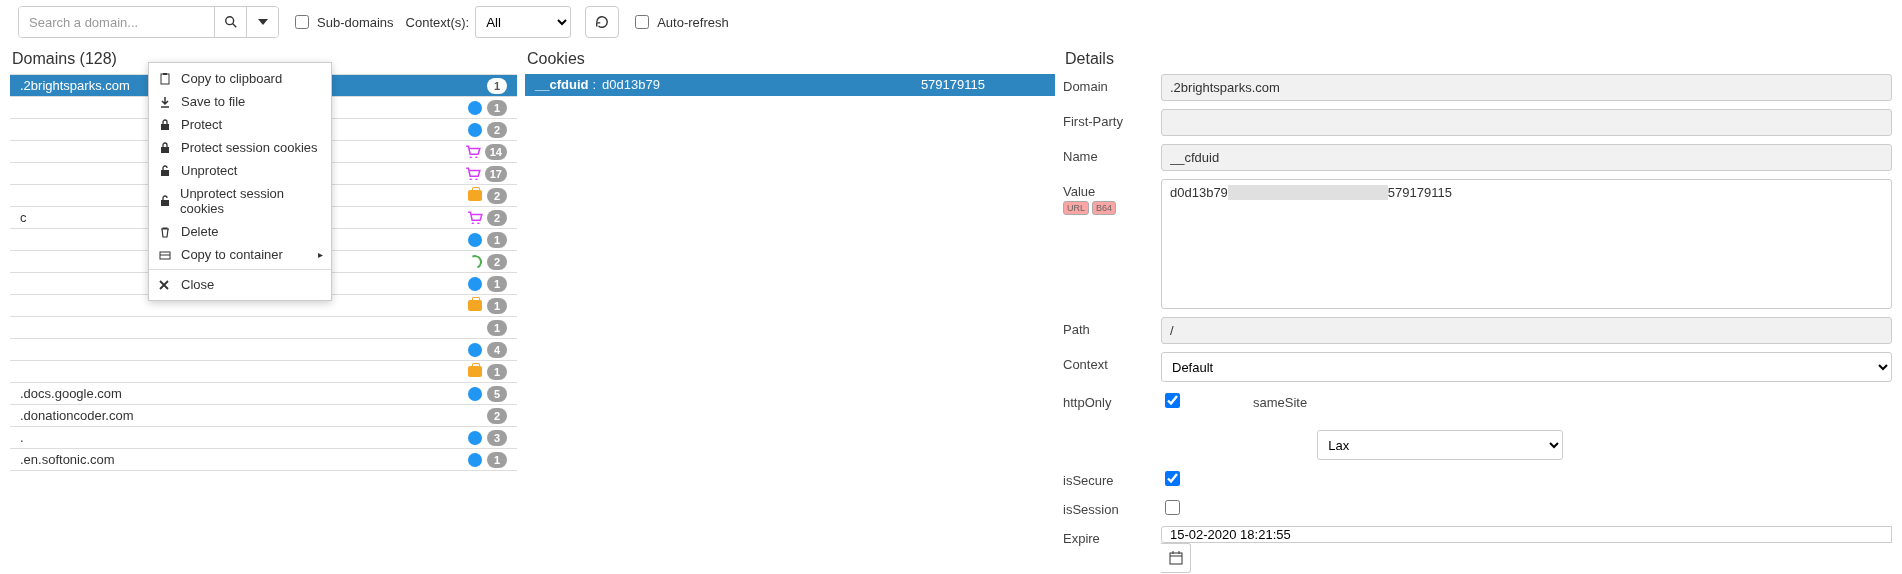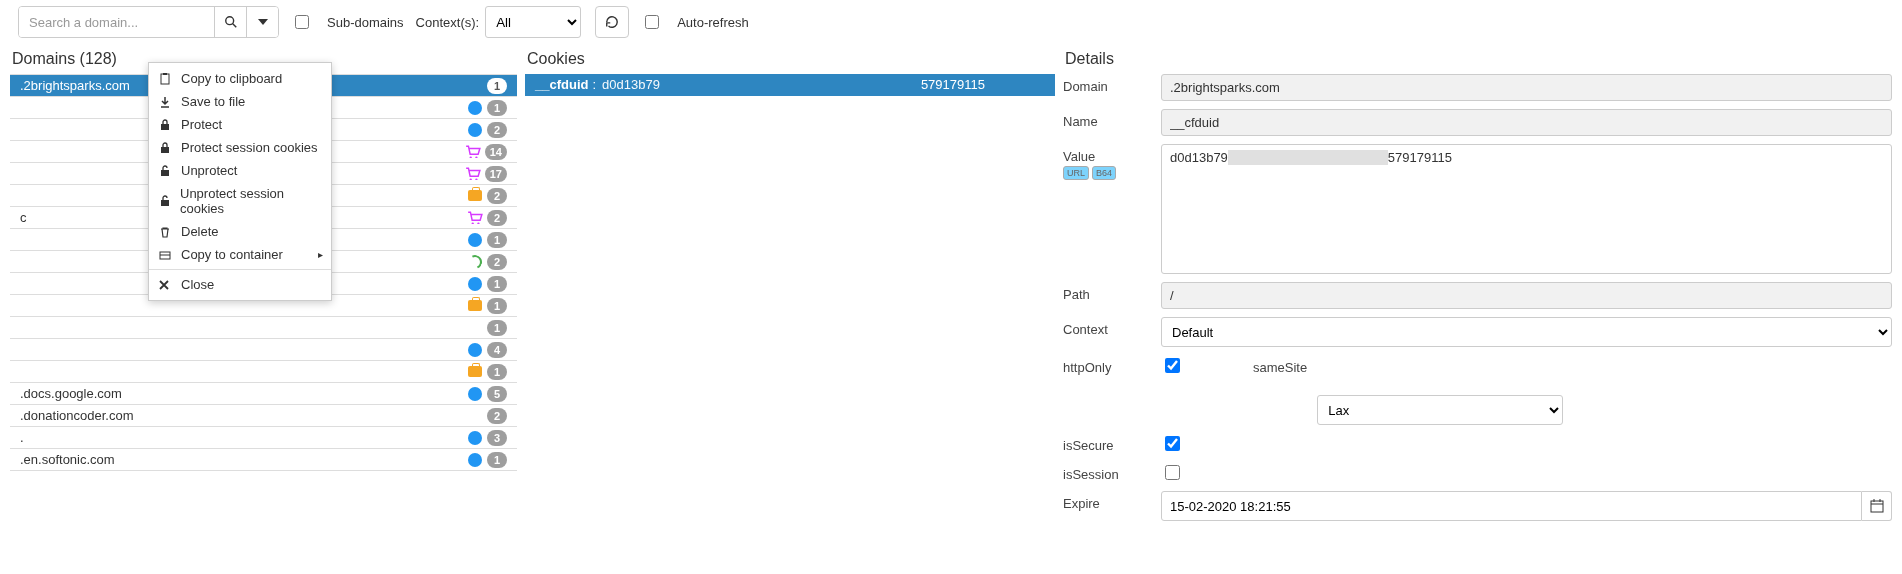--- a/index.html
+++ b/index.html
@@ -40,21 +40,21 @@
     border-left: 1px solid #ccc;
     width: 32px;
     display: flex;
     align-items: center;
     justify-content: center;
     cursor: pointer;
   }
   .checkbox-label {
     display: flex;
     align-items: center;
-    gap: 15px;
+    gap: 5px;
     color: #333;
     margin-left: 6px;
   }
   .checkbox-label input { width: 14px; height: 14px; }
   .context-label { margin-left: 6px; color: #333; }
   .context-select {
     border: 1px solid #ccc;
     height: 32px;
     width: 96px;
     padding: 0 6px;
@@ -194,40 +194,40 @@
     border:1px solid #ccc;
     background:#f1f1f1;
     border-radius:3px;
     padding:5px 8px;
     font-size:13px;
     color:#333;
   }
   .input.white { background:#fff; }
   .tiny-badge {
     border:1px solid #aaa;
-    background:#7dd3fc;
+    background:#fca5a5;
     color:#666;
     font-size:9px;
     padding:0 3px;
     border-radius:3px;
     line-height:12px;
   }
   .value-sub { display:flex;flex-direction:column;gap:2px; }
   .value-badges { display:flex;gap:3px; }
 
   .select {
     width:100%;
     border:1px solid #ccc;
     background:#fff;
     height:30px;
     border-radius:3px;
     padding:0 6px;
     font-size:13px;
   }
-  .expire-row { display:flex;gap:0; }
+  .expire-row { display:flex;gap:0;flex-direction:column; }
   .expire-input { flex:1;border:1px solid #ccc;border-radius:3px 0 0 3px;height:30px;padding:0 8px;font-size:13px;background:#fff; }
   .expire-btn { width:30px;height:30px;border:1px solid #ccc;border-left:none;border-radius:0 3px 3px 0;background:#fff;display:flex;align-items:center;justify-content:center;cursor:pointer; }
 
   .checkbox-plain { width:15px;height:15px; }
 
   .same-site-row { display:flex;align-items:flex-start;gap:10px; }
   .same-site-select { width:246px;margin-top:40px; }
 
   .val-highlight { background:#e0e0e0; padding:0 2px; }
 
@@ -542,20 +542,24 @@
   <div class="col-details">
     <div class="section-header">Details</div>
 
     <div class="details-block">
 
       <div class="row-pair">
         <div class="details-label">Domain</div>
         <div class="field"><input class="input" value=".2brightsparks.com" style=""></div>
       </div>
 
+      <div class="row-pair">
+        <div class="details-label">First-Party</div>
+        <div class="field"><input class="input" value="" style=""></div>
+      </div>
 
       <div class="row-pair">
         <div class="details-label">Name</div>
         <div class="field"><input class="input" value="__cfduid" style=""></div>
       </div>
 
       <div class="row-pair">
         <div class="details-label value-sub">
           <span>Value</span>
           <span class="value-badges">

